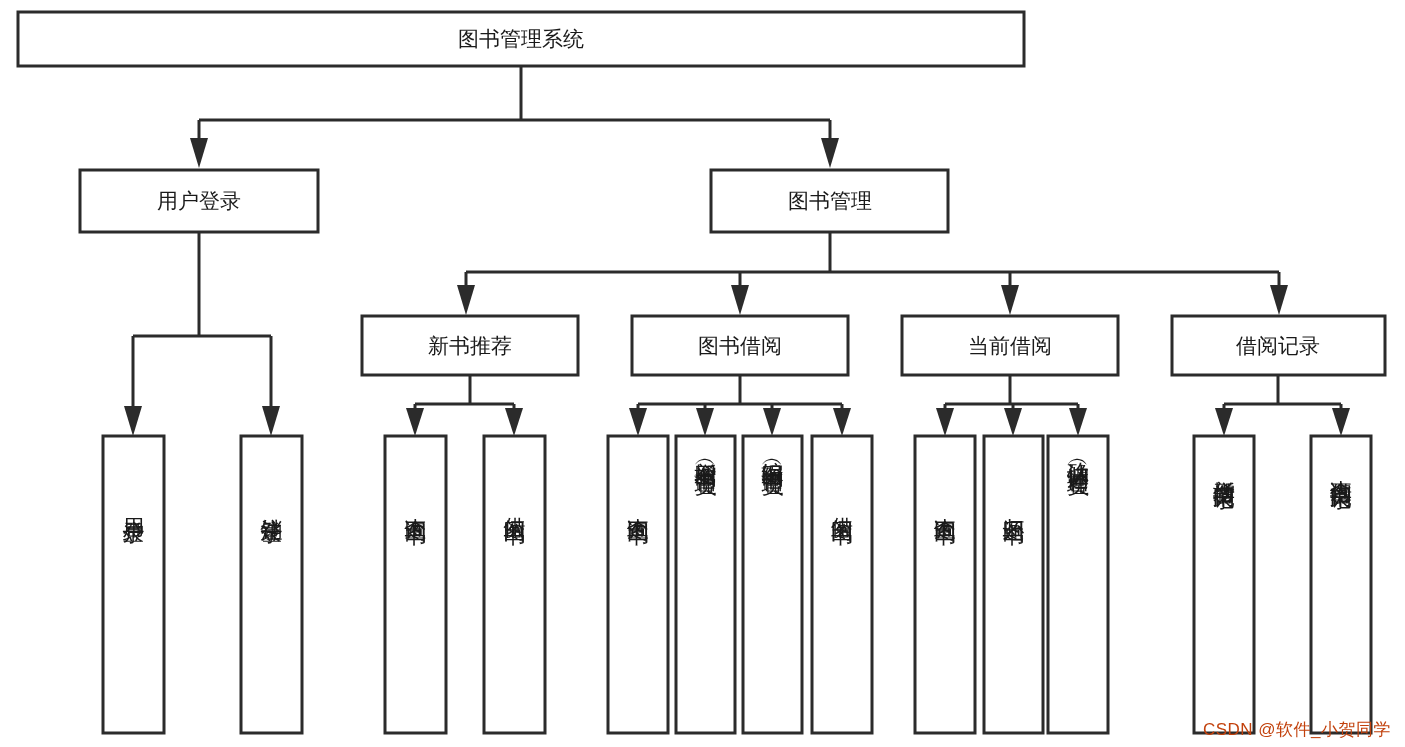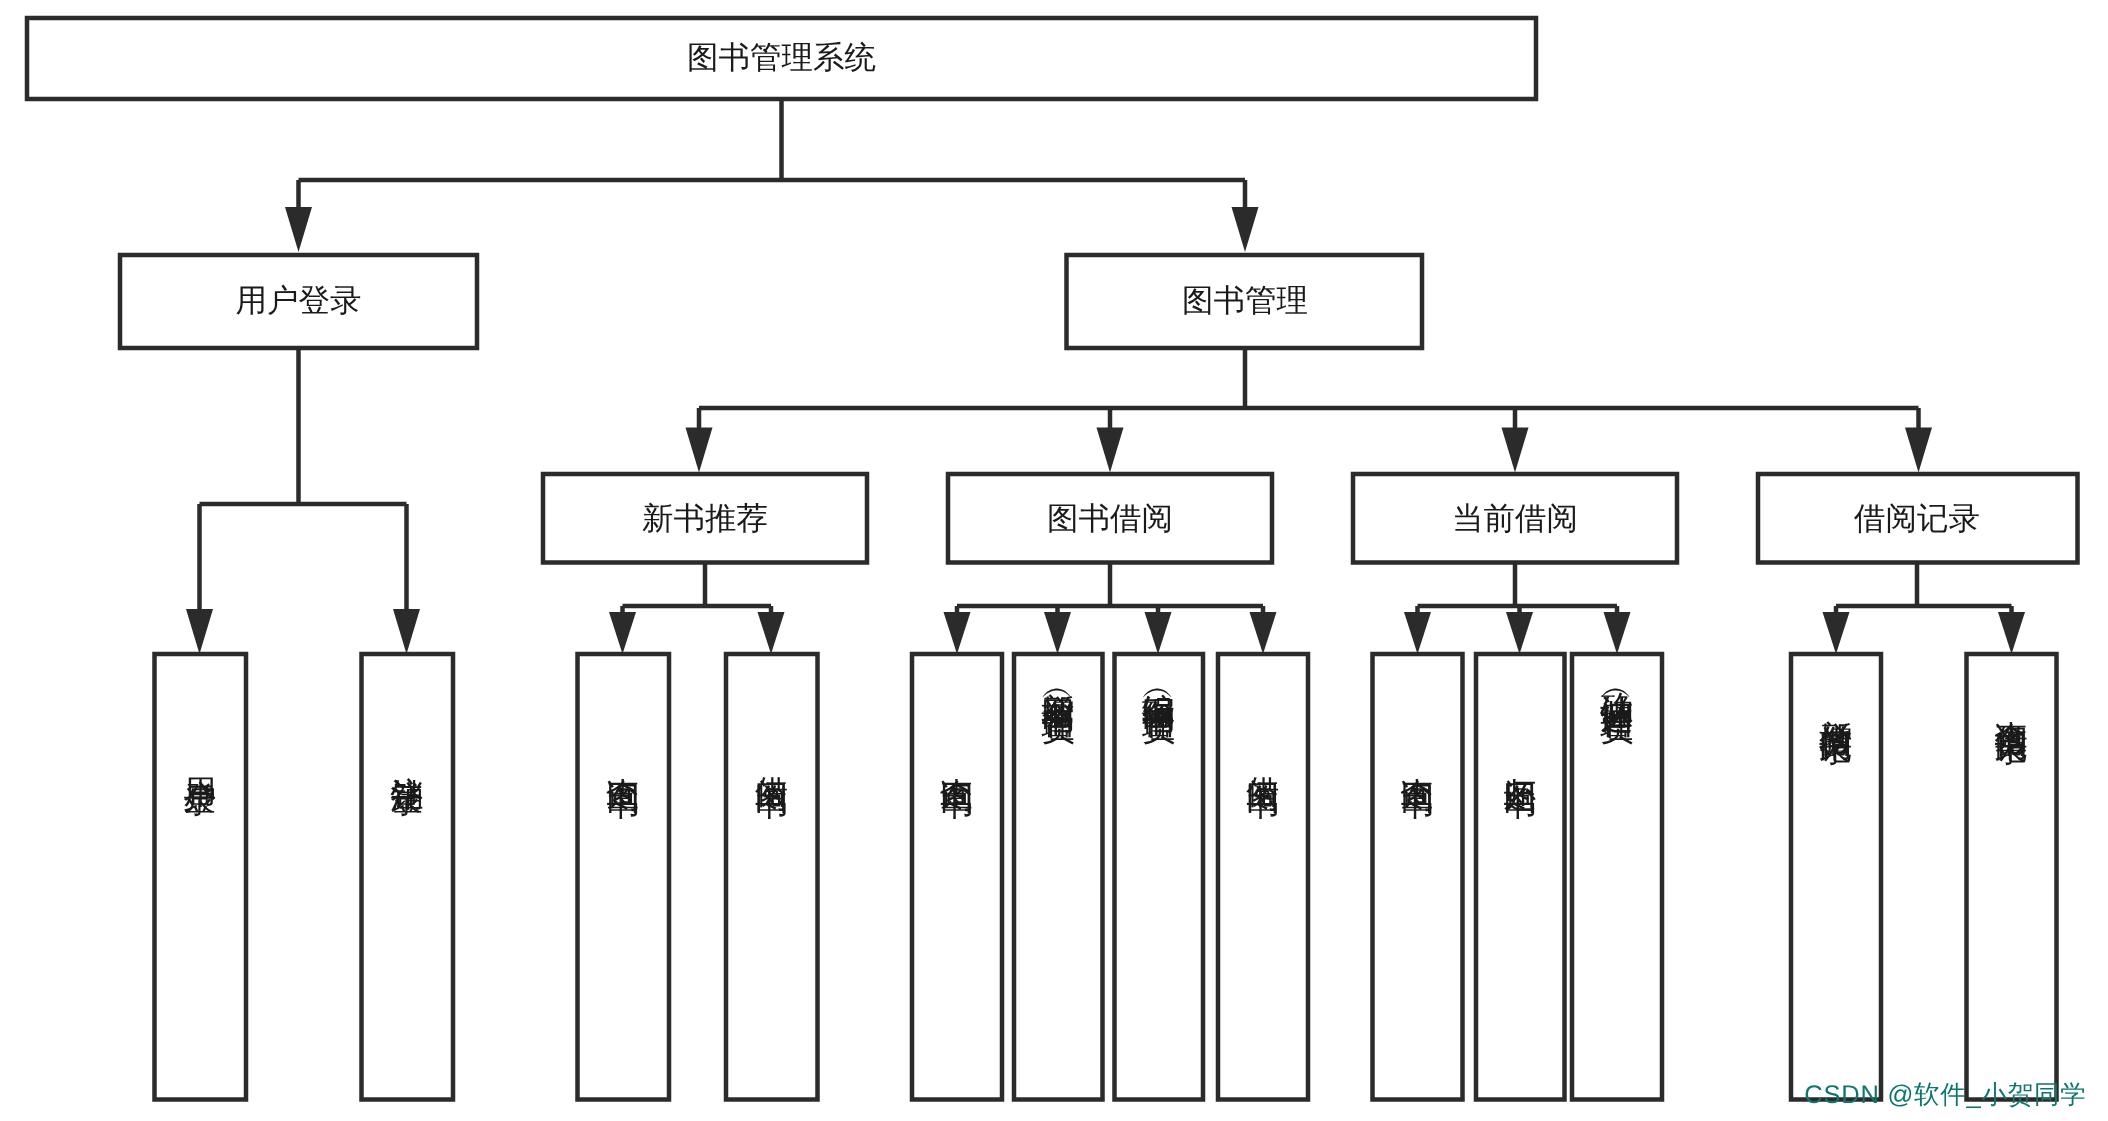--- a/index.html
+++ b/index.html
@@ -65,21 +65,21 @@
     color: #1a1a1a;
     letter-spacing: 2px;
     white-space: nowrap;
   }
   .watermark {
     position: absolute;
     right: 14px;
     bottom: 6px;
     font-family: "Liberation Sans", "DejaVu Sans", sans-serif;
     font-size: 17px;
-    color: #0f766e;
+    color: #c2410c;
     letter-spacing: 0.5px;
     white-space: nowrap;
     pointer-events: none;
   }
 </style>
 </head>
 <body>
 
 <div id="diagram-root">
 

